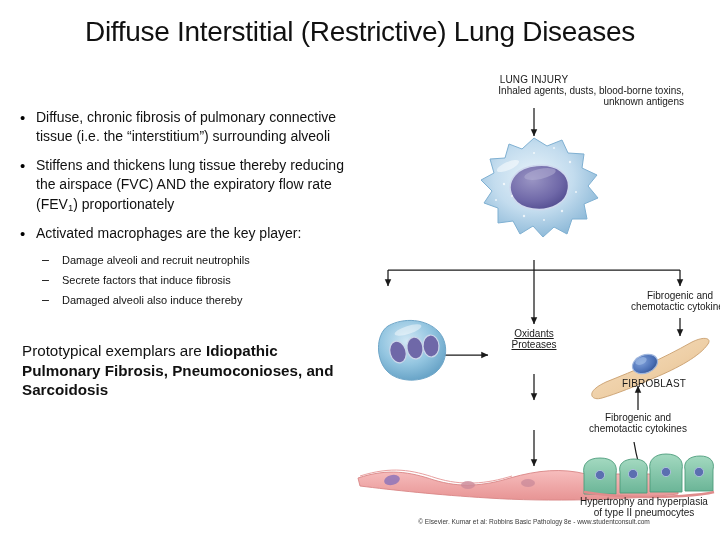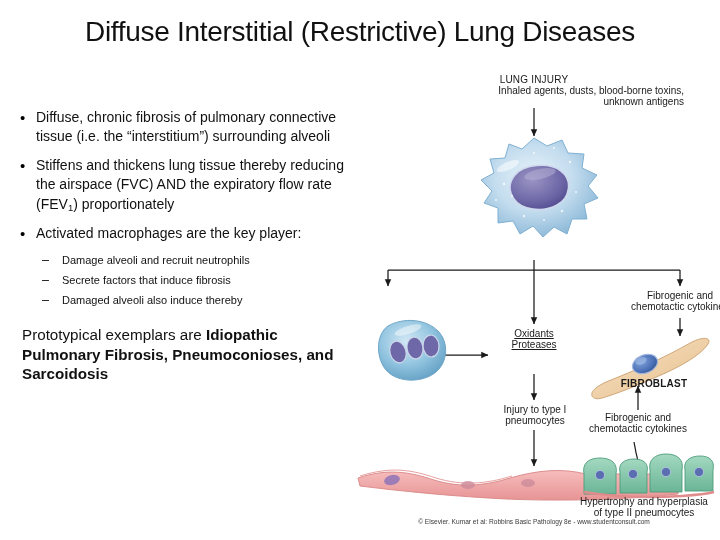--- a/index.html
+++ b/index.html
@@ -72,21 +72,21 @@
     font-size: 12.5px;
     line-height: 17px;
   }
   .sub-text {
     flex: 1 1 auto;
     font-size: 11px;
     line-height: 17px;
     color: #111111;
   }
   #closing-paragraph {
-    margin-top: 16px;
+    margin-top: 32px;
     margin-left: 8px;
     width: 318px;
     font-size: 15.2px;
     line-height: 19.4px;
     color: #111111;
   }
   #closing-paragraph .strong {
     font-weight: bold;
   }
   sub {
@@ -309,24 +309,22 @@
 unknown antigens</div>
 
 
 
   <div class="dlabel" style="left:146px; top:254px; width:80px;text-decoration:underline;">Oxidants
 Proteases</div>
 
   <div class="dlabel" style="left:272px; top:216px; width:120px;">Fibrogenic and
 chemotactic cytokines</div>
 
-  <div class="dlabel caps" style="left:268px; top:304px; width:76px;font-weight:bold;">FIBROBLAST</div>
-
-  <div class="dlabel" style="left:146px; top:330px; width:82px;">Injury to type I
-pneumocytes</div>
+  <div class="dlabel caps" style="left:268px; top:304px; width:76px;">FIBROBLAST</div>
+
 
   <div class="dlabel" style="left:230px; top:338px; width:120px;">Fibrogenic and
 chemotactic cytokines</div>
 
   <div class="dlabel" style="left:218px; top:422px; width:156px;">Hypertrophy and hyperplasia
 of type II pneumocytes</div>
 
   <div id="copyright-line">© Elsevier. Kumar et al: Robbins Basic Pathology 8e - www.studentconsult.com</div>
 </div>
 

